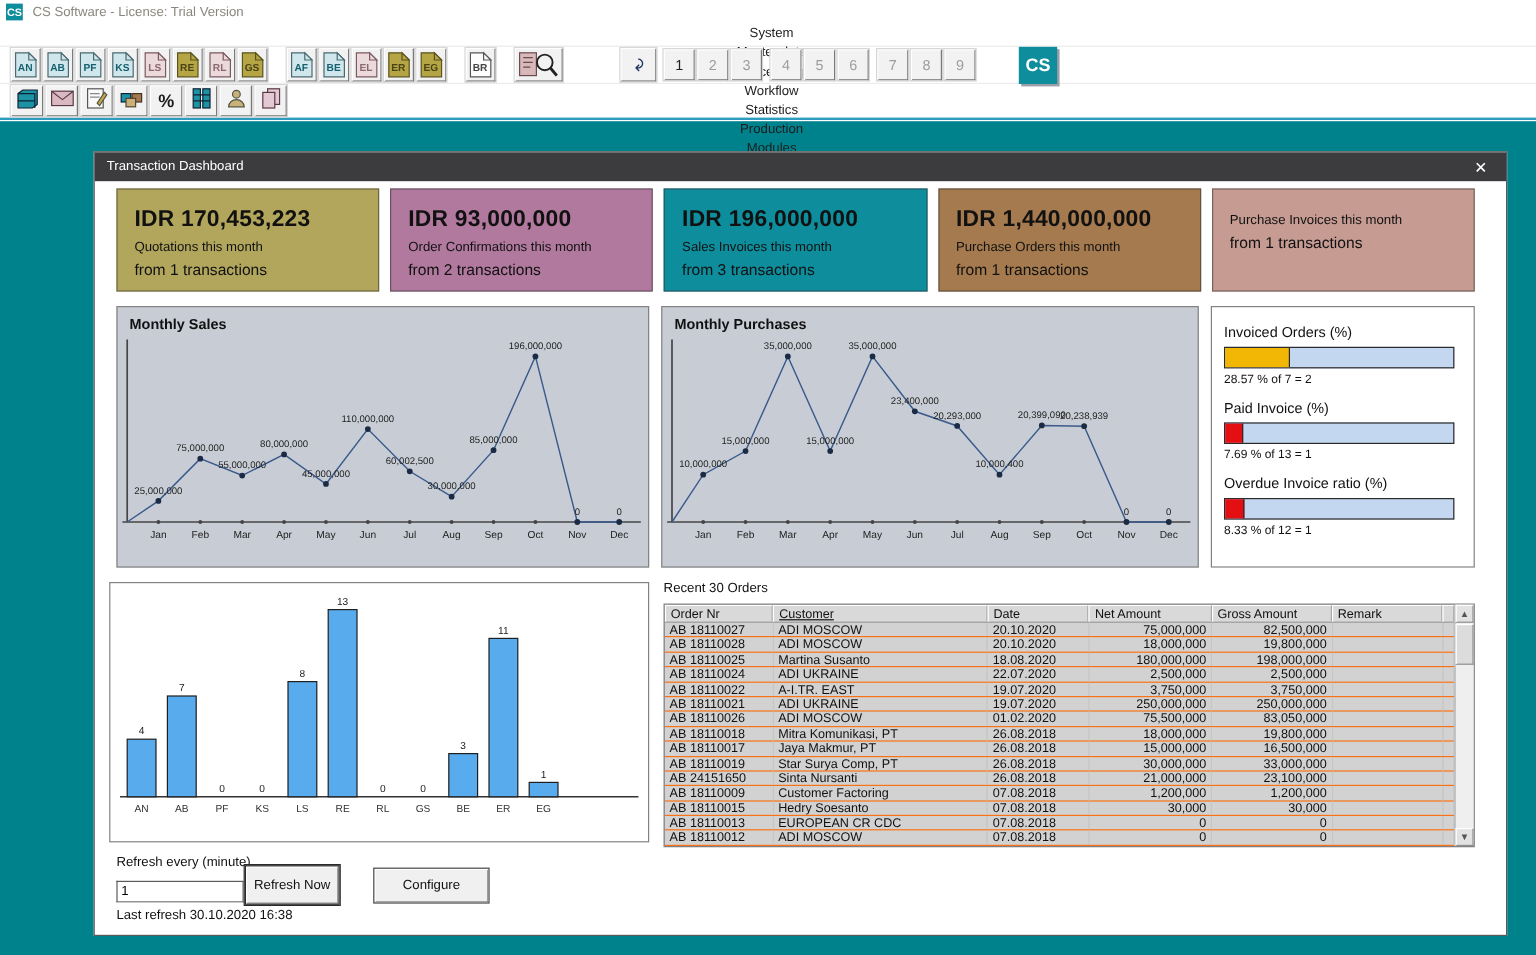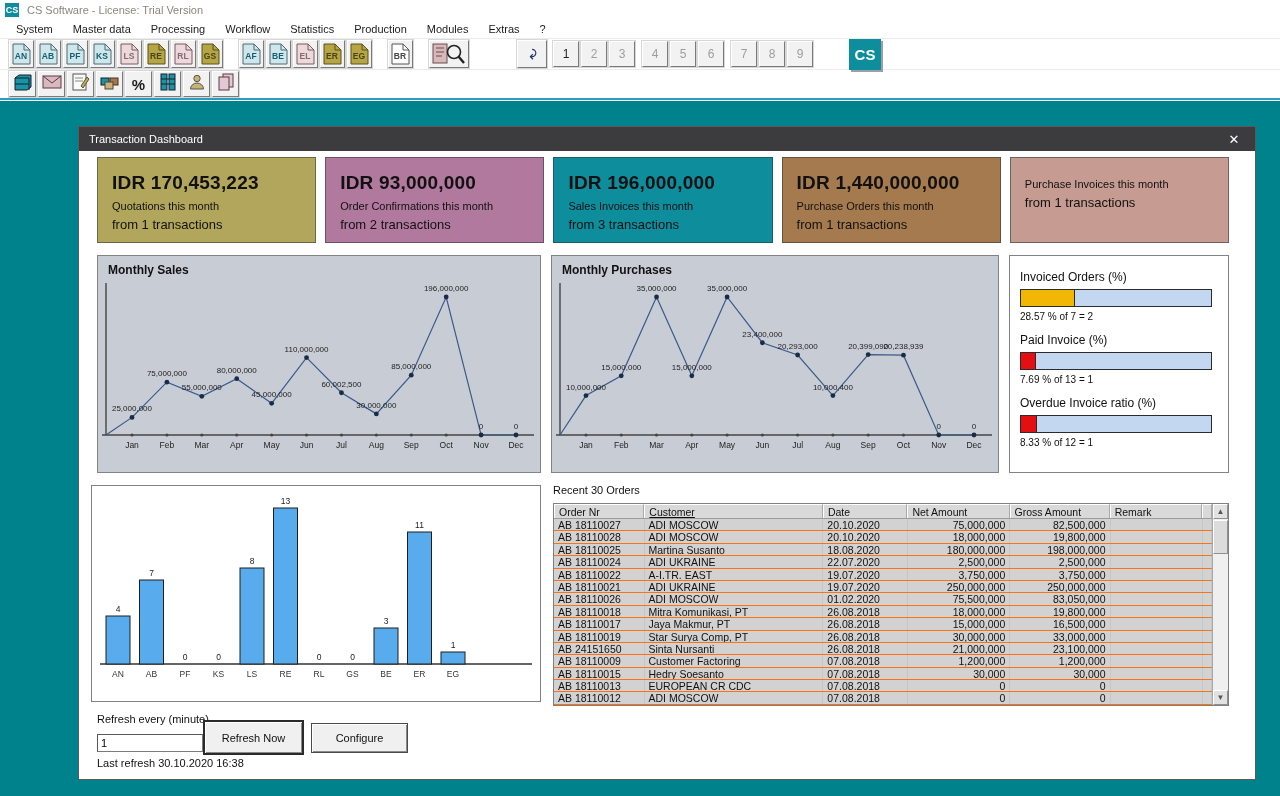--- a/index.html
+++ b/index.html
@@ -5,21 +5,21 @@
   * { margin:0; padding:0; box-sizing:border-box; }
   html,body { width:1280px; height:796px; overflow:hidden; }
   body { font-family:"Liberation Sans", sans-serif; background:#00828c; position:relative; }
 
   
   .chrome { position:absolute; left:0; top:0; width:1280px; height:101px; background:#fff; }
   .titlebar { height:20px; display:flex; align-items:center; padding-left:5px; }
   .cs-badge-small { width:14px; height:14px; background:#0e8d9d; color:#fff; font-size:9px; font-weight:bold;
       display:flex; align-items:center; justify-content:center; margin-right:8px; }
   .app-title { font-size:11px; color:#8b877e; }
-  .menubar { height:19px; display:flex; align-items:center; padding-left:6px; border-bottom:1px solid #ececec; }
+  .menubar { height:19px; display:flex; align-items:center; padding-left:6px; border-bottom:1px solid #ececec;flex-direction:column; }
   .menu-item { font-size:11px; color:#1c1c1c; padding:2px 10px; cursor:default; }
   .toolbar { height:31px; display:flex; align-items:center; padding-left:9px; border-bottom:1px solid #ececec; }
   .tbtn { width:25px; height:28px; background:#f2f2f2; border:1px solid; border-color:#ffffff #7a7a7a #7a7a7a #ffffff;
       outline:1px solid #d7d7d7; margin-right:2px; display:flex; align-items:center; justify-content:center; }
   .tbtn.wide { width:40px; }
   .numbtn { width:26px; height:26px; background:#f2f2f2; border:1px solid; border-color:#ffffff #7a7a7a #7a7a7a #ffffff;
       outline:1px solid #d7d7d7; margin-right:2px; font-size:12px; display:flex; align-items:center; justify-content:center; color:#222; }
   .numbtn.dim { color:#9d9d9d; }
   .undo-glyph { font-size:14px; color:#1f3864; transform:rotate(90deg); }
   .cs-logo { width:32px; height:31px; background:#0e8d9d; color:#fff; font-weight:bold; font-size:15px;
@@ -68,21 +68,21 @@
   .vthumb { height:34px; background:#dcdcdc; border:1px solid #fff; border-bottom-color:#909090; border-right-color:#909090; margin-top:1px; }
   .vspacer { flex:1; }
 
   .refresh-area { position:absolute; left:18px; top:586px; width:440px; }
   .refresh-label { font-size:11px; color:#111; }
   .refresh-input { position:absolute; left:0; top:21px; width:106px; height:18px; border:1px solid #7a7a7a;
       border-top-color:#5a5a5a; border-left-color:#5a5a5a; font-size:11px; padding:1px 3px; font-family:"Liberation Sans",sans-serif; }
   .push-btn { position:absolute; top:8px; height:33px; background:#f0f0f0; border:1px solid #4a4a4a;
       box-shadow:inset 1px 1px 0 #ffffff, inset -1px -1px 0 #8a8a8a; font-size:11px; color:#111;
       display:flex; align-items:center; justify-content:center; font-family:"Liberation Sans",sans-serif; }
-  .btn-refresh { left:107px; width:99px; border:1px solid #2a2a2a; outline:1px solid #2a2a2a; }
+  .btn-refresh { left:107px; width:79px; border:1px solid #2a2a2a; outline:1px solid #2a2a2a; }
   .btn-config { left:214px; width:97px; top:10px; height:30px; }
   .last-refresh { position:absolute; left:0; top:44px; font-size:11px; color:#111; }
 
   svg text { font-family:"Liberation Sans", sans-serif; }
 </style>
 </head>
 <body>
 
 <div class="chrome">
   <div class="titlebar">

